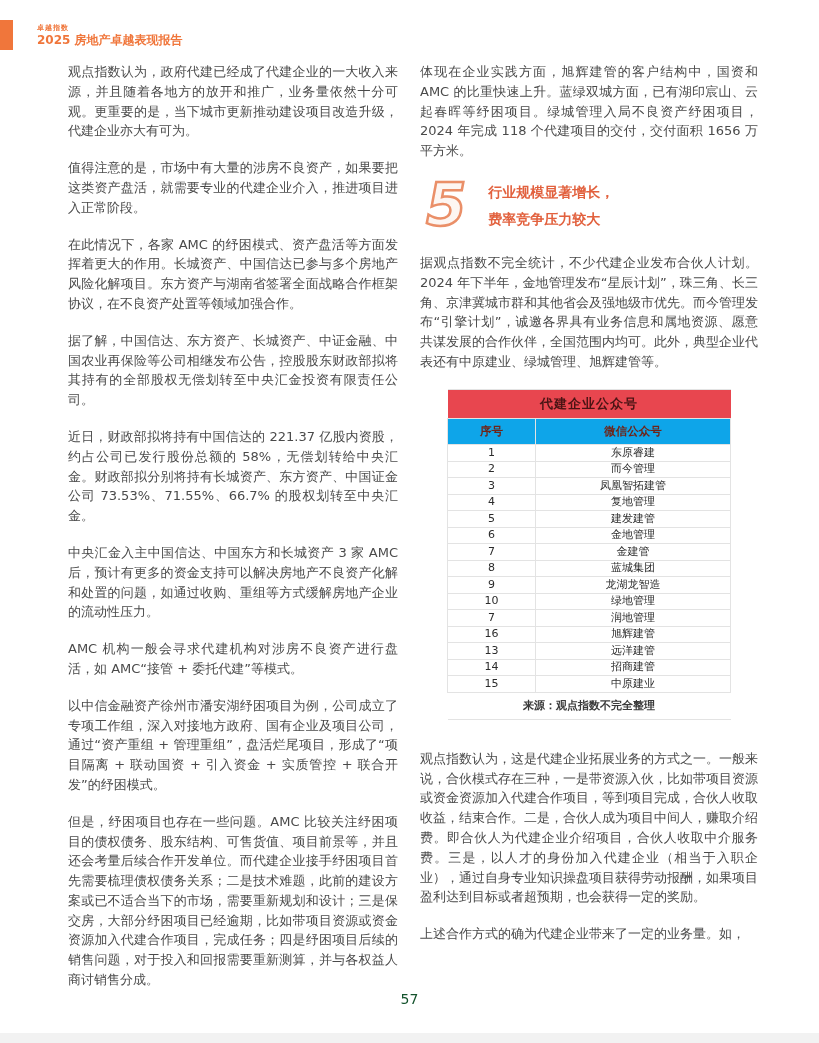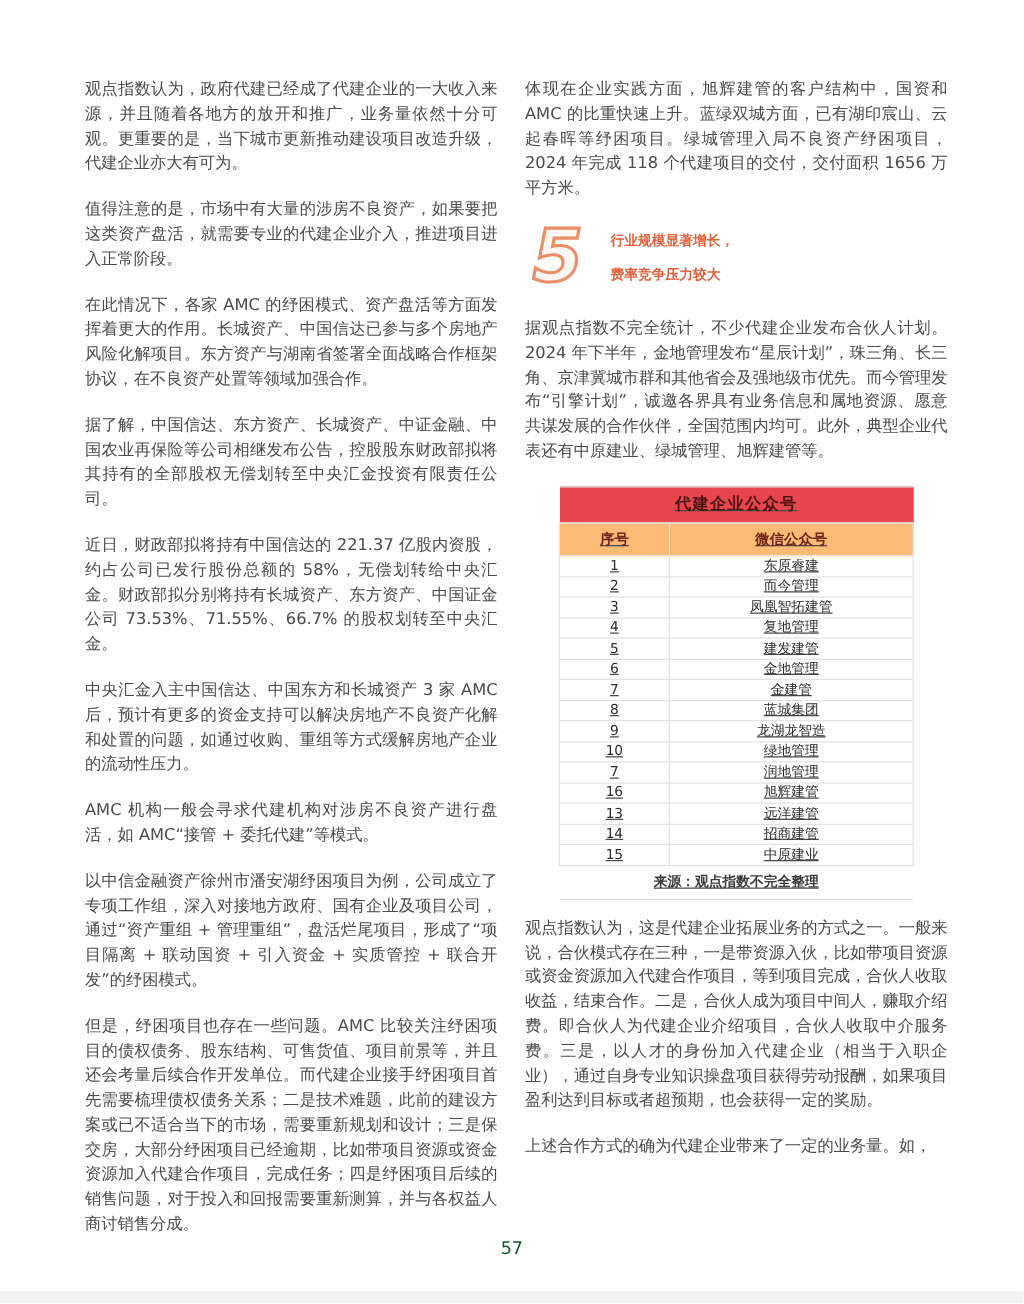--- a/index.html
+++ b/index.html
@@ -31,50 +31,57 @@
   
   .section-head { display:flex; align-items:center; margin:12px 0 20px 0; }
   .section-num {
     font-size:58px; font-weight:bold; font-style:italic;
     line-height:0.95;
     color:#FDF6F2;
     -webkit-text-stroke:2.5px #EA8F68;
     margin:0 22px 0 6px;
   }
   .section-title {
-    color:#E2613E; font-weight:bold; font-size:11px; line-height:27px;
+    color:#E2613E; font-weight:bold; font-size:14px; line-height:27px;
     text-align:left;
   }
   
-  .pub-table { width:284px; margin:14px auto 13px auto; border-collapse:collapse; text-align:center;text-decoration:underline; }
+  .pub-table { width:284px; margin:14px auto 29px auto; border-collapse:collapse; text-align:center; }
   .pub-table .t-title {
     background:#E8464F; color:#4A1414; font-weight:bold;
     font-size:13px; padding:4px 0; letter-spacing:1px;
   }
   .pub-table .t-head td {
-    background:#fdba74; color:#6E2418; font-weight:bold;
+    background:#0ea5e9; color:#6E2418; font-weight:bold;
     font-size:11.5px; padding:3px 0;
   }
   .pub-table td { border:1px solid #E3E3E3; }
   .pub-table .t-title, .pub-table .t-src td { border-left:none; border-right:none; }
   .pub-table .t-row td { font-size:11px; color:#2c2c2c; padding:1.5px 0; line-height:12.5px; }
   .pub-table .col-no { width:88px; }
   .pub-table .t-src td { font-size:11px; font-weight:bold; color:#3a3a3a; padding:3px 0; }
   
   .page-number {
     position:absolute; bottom:36px; left:0; width:100%;
     text-align:center; font-size:14px; color:#14532d;
   }
   .edge-shade-bottom { position:absolute; left:0; bottom:0; width:100%; height:10px; background:#f2f2f2; }
 </style>
 </head>
 <body>
 
 <div class="page">
 
+  <div class="brand">
+    <div class="brand-bar"></div>
+    <div class="brand-text">
+      <div class="brand-small">卓越指数</div>
+      <div class="brand-title">2025 房地产卓越表现报告</div>
+    </div>
+  </div>
 
   <div class="columns">
 
     <div class="col col-left">
       <p>观点指数认为，政府代建已经成了代建企业的一大收入来源，并且随着各地方的放开和推广，业务量依然十分可观。更重要的是，当下城市更新推动建设项目改造升级，代建企业亦大有可为。</p>
       <p>值得注意的是，市场中有大量的涉房不良资产，如果要把这类资产盘活，就需要专业的代建企业介入，推进项目进入正常阶段。</p>
       <p>在此情况下，各家 AMC 的纾困模式、资产盘活等方面发挥着更大的作用。长城资产、中国信达已参与多个房地产风险化解项目。东方资产与湖南省签署全面战略合作框架协议，在不良资产处置等领域加强合作。</p>
       <p>据了解，中国信达、东方资产、长城资产、中证金融、中国农业再保险等公司相继发布公告，控股股东财政部拟将其持有的全部股权无偿划转至中央汇金投资有限责任公司。</p>
       <p>近日，财政部拟将持有中国信达的 221.37 亿股内资股，约占公司已发行股份总额的 58%，无偿划转给中央汇金。财政部拟分别将持有长城资产、东方资产、中国证金公司 73.53%、71.55%、66.7% 的股权划转至中央汇金。</p>
       <p>中央汇金入主中国信达、中国东方和长城资产 3 家 AMC 后，预计有更多的资金支持可以解决房地产不良资产化解和处置的问题，如通过收购、重组等方式缓解房地产企业的流动性压力。</p>

